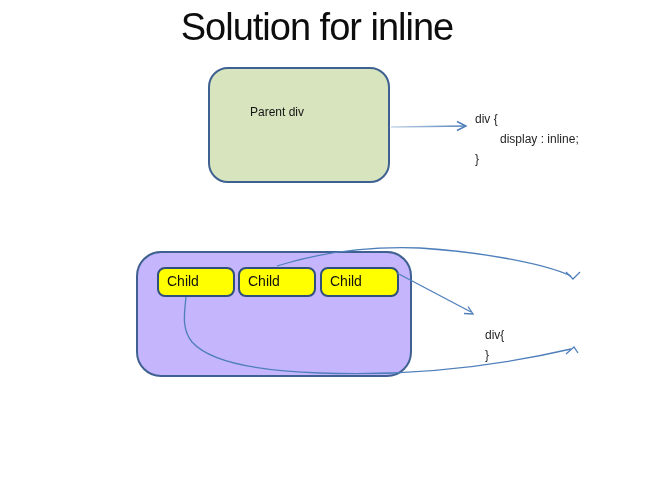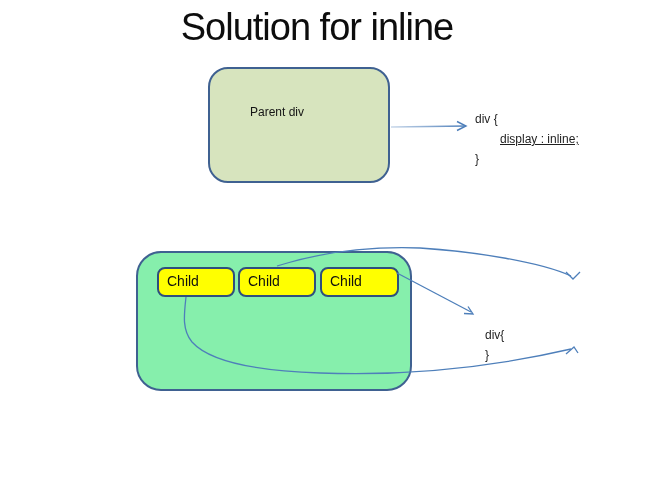--- a/index.html
+++ b/index.html
@@ -33,23 +33,23 @@
   .plabel {
     position: absolute;
     left: 40px; top: 36px;
     font-size: 12px;
     color: #141414;
     white-space: nowrap;
   }
   .bigbox {
     position: absolute;
     left: 136px; top: 251px;
-    width: 276px; height: 140px;
+    width: 276px; height: 126px;
     box-sizing: border-box;
-    background: #86efac;
+    background: #c4b5fd;
     border: 2.5px solid #3f6191;
     border-radius: 25px;
   }
   .child {
     position: absolute;
     top: 14px;
     height: 30px;
     box-sizing: border-box;
     background: #ffff00;
     border: 2.5px solid #2f4f7d;
@@ -65,21 +65,21 @@
   .c3 { left: 182px; width: 79px; }
   .code {
     position: absolute;
     font-size: 12px;
     line-height: 20px;
     color: #1f1f1f;
     white-space: nowrap;
   }
   .code1 { left: 475px; top: 109px; }
   .code2 { left: 485px; top: 285px; margin-top: 40px; }
-  .ind { padding-left: 25px; text-decoration: underline; }
+  .ind { padding-left: 25px; }
   .overlay {
     position: absolute;
     left: 0; top: 0;
     pointer-events: none;
   }
 </style>
 </head>
 <body>
 
 <div class="canvas">

